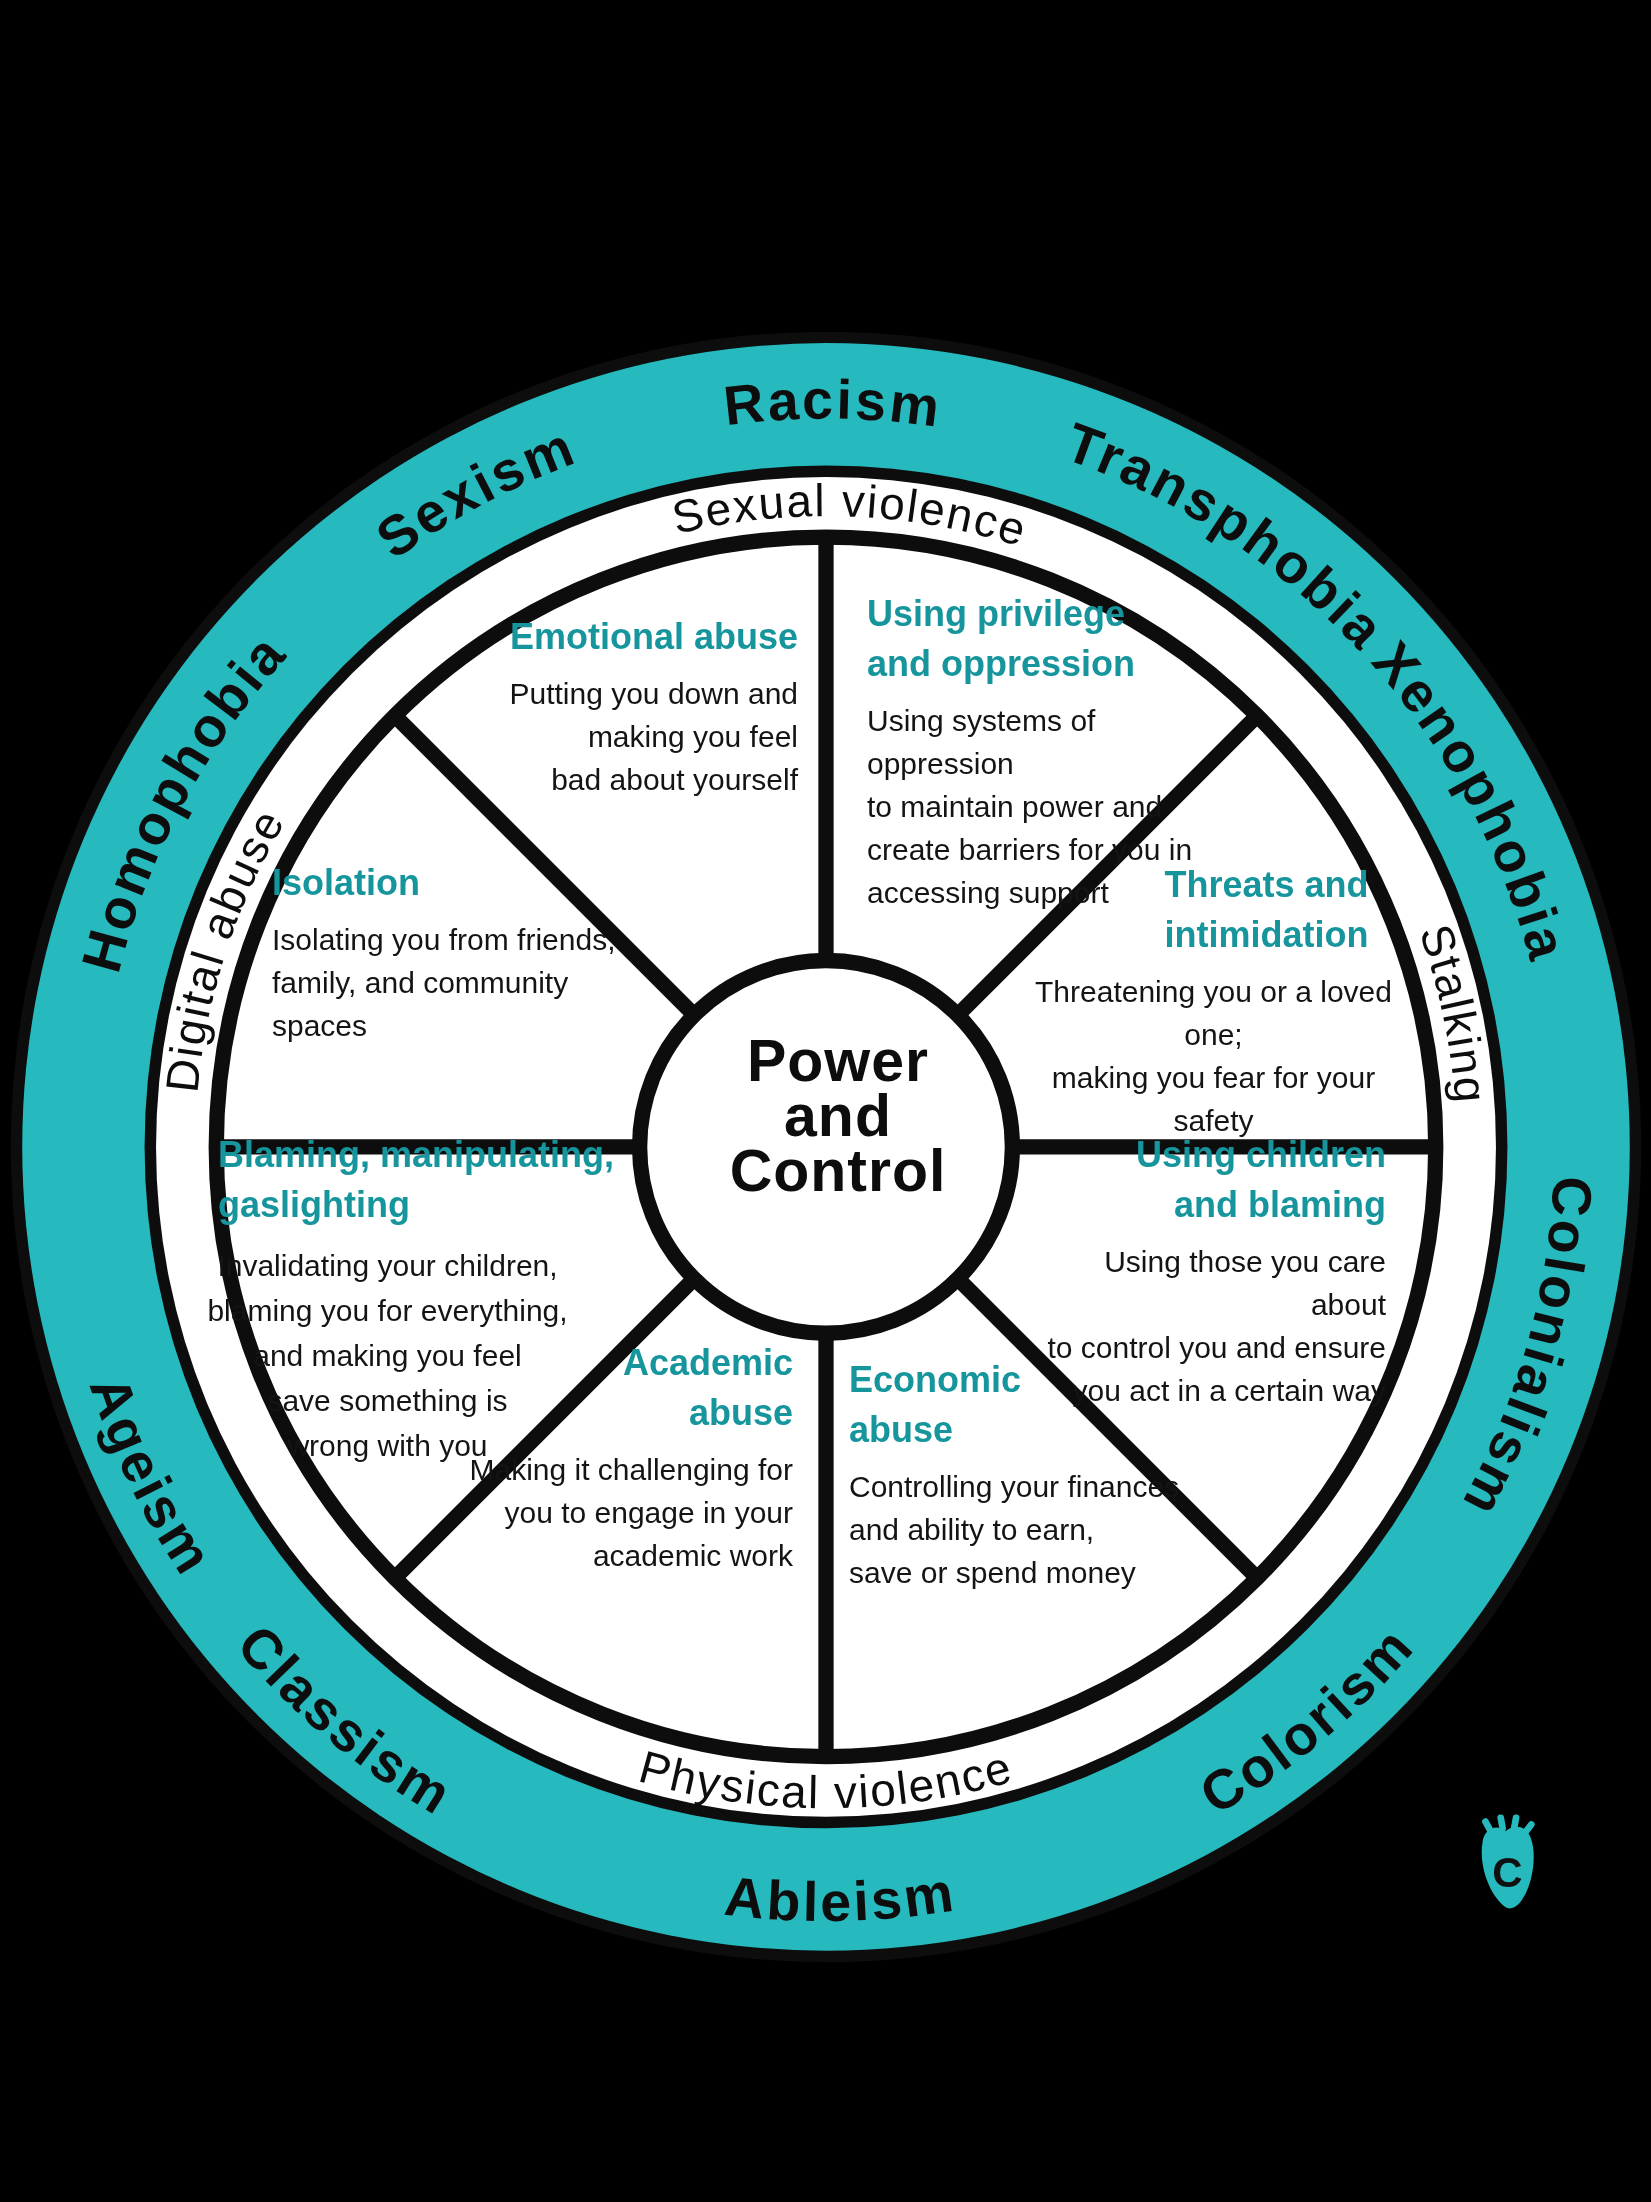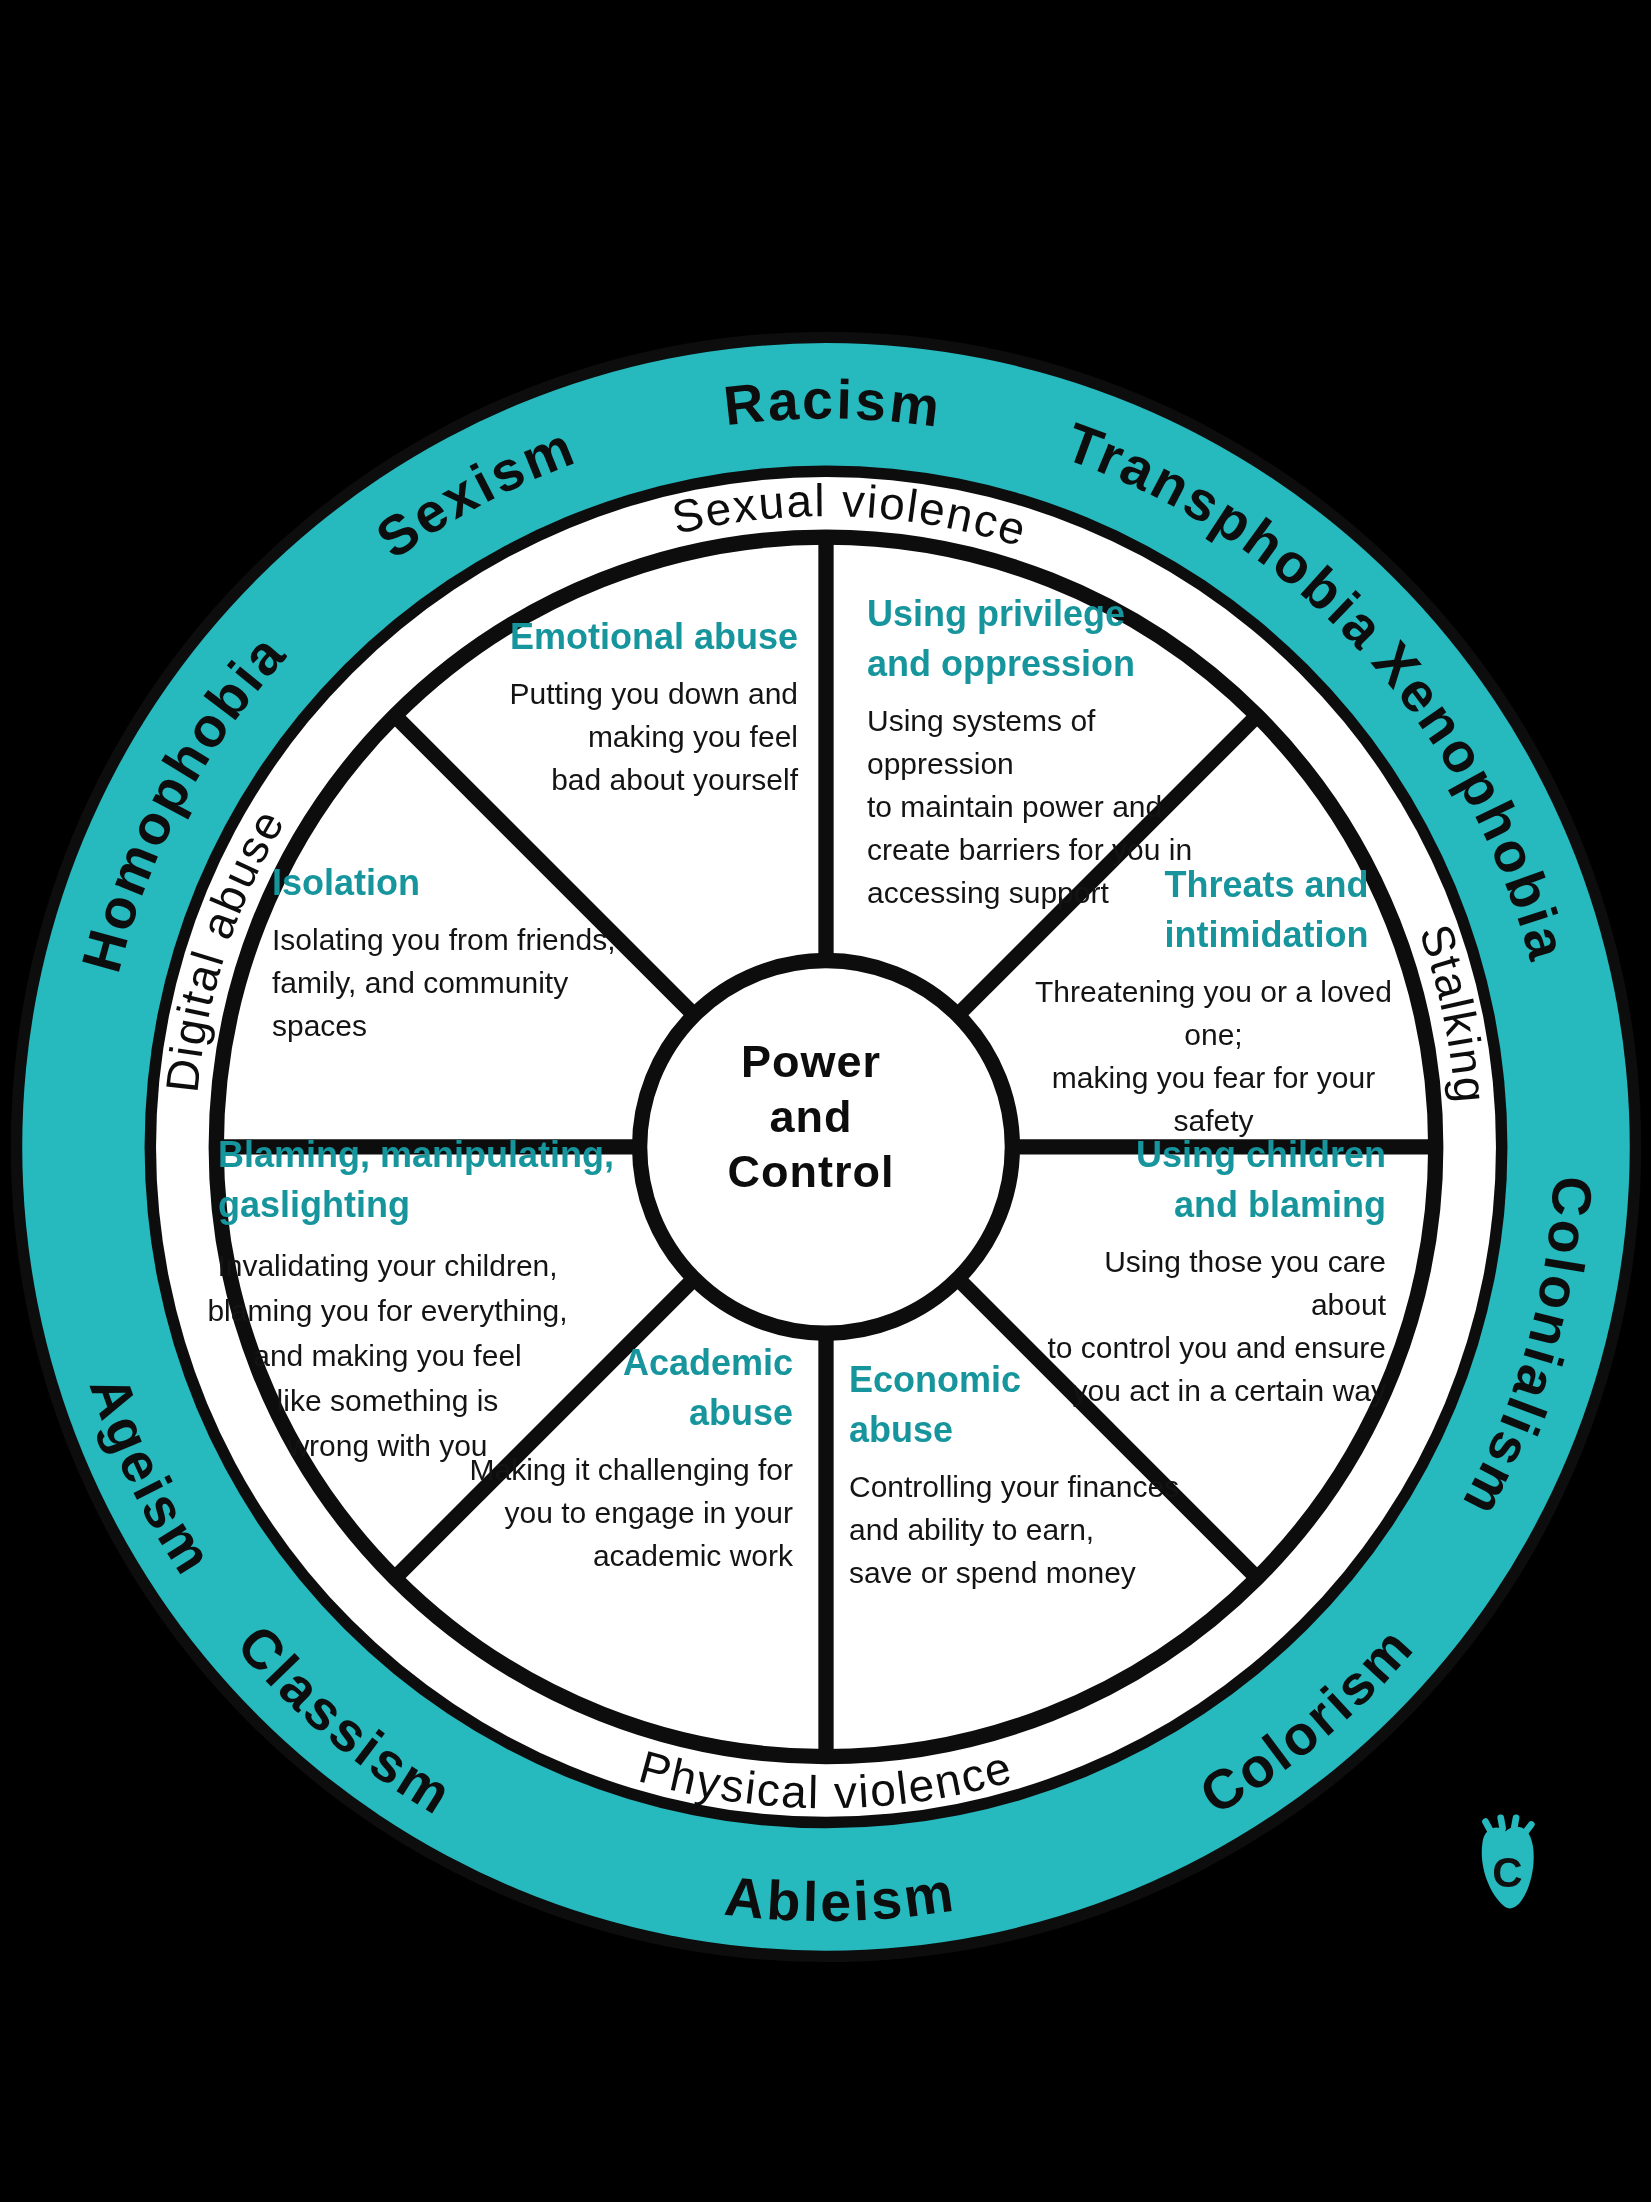--- a/index.html
+++ b/index.html
@@ -23,22 +23,22 @@
   .w-threats{left:1066px;top:860px;width:401px;text-align:center;}
   .w-threats .wb{transform:translateX(-53px);}
   .w-children{left:1042px;top:1130px;width:344px;text-align:right;}
   .w-economic{left:849px;top:1355px;width:344px;text-align:left;}
   .w-academic{left:449px;top:1338px;width:344px;text-align:right;}
   .w-blaming-h{left:218px;top:1130px;width:449px;text-align:left;}
   .w-blaming-b{left:201px;top:1243px;width:373px;text-align:center;}
   .w-blaming-b .wb{line-height:45px;margin-top:0;}
   .w-isolation{left:272px;top:858px;width:363px;text-align:left;}
 
-  .hub-text{position:absolute;z-index:2;left:620px;top:1034px;width:382px;
-            text-align:center;font-size:45px;font-weight:800;line-height:55px;
+  .hub-text{position:absolute;z-index:2;left:647px;top:1034px;width:382px;
+            text-align:center;font-size:59px;font-weight:800;line-height:55px;
             color:#0d0d0d;letter-spacing:1px;}
 </style>
 </head>
 <body>
 
 <div class="stage">
 
   <svg width="1652" height="2202" viewBox="0 0 1728 2304">
     <defs>
 
@@ -177,21 +177,21 @@
       <div>Blaming, manipulating,</div>
       <div>gaslighting</div>
     </div>
   </div>
 
   <div class="wedge w-blaming-b">
     <div class="wb">
       <div>Invalidating your children,</div>
       <div>blaming you for everything,</div>
       <div>and making you feel</div>
-      <div>like something is</div>
+      <div>save something is</div>
       <div>wrong with you</div>
     </div>
   </div>
 
   <div class="wedge w-isolation">
     <div class="wh">
       <div>Isolation</div>
     </div>
     <div class="wb">
       <div>Isolating you from friends,</div>

